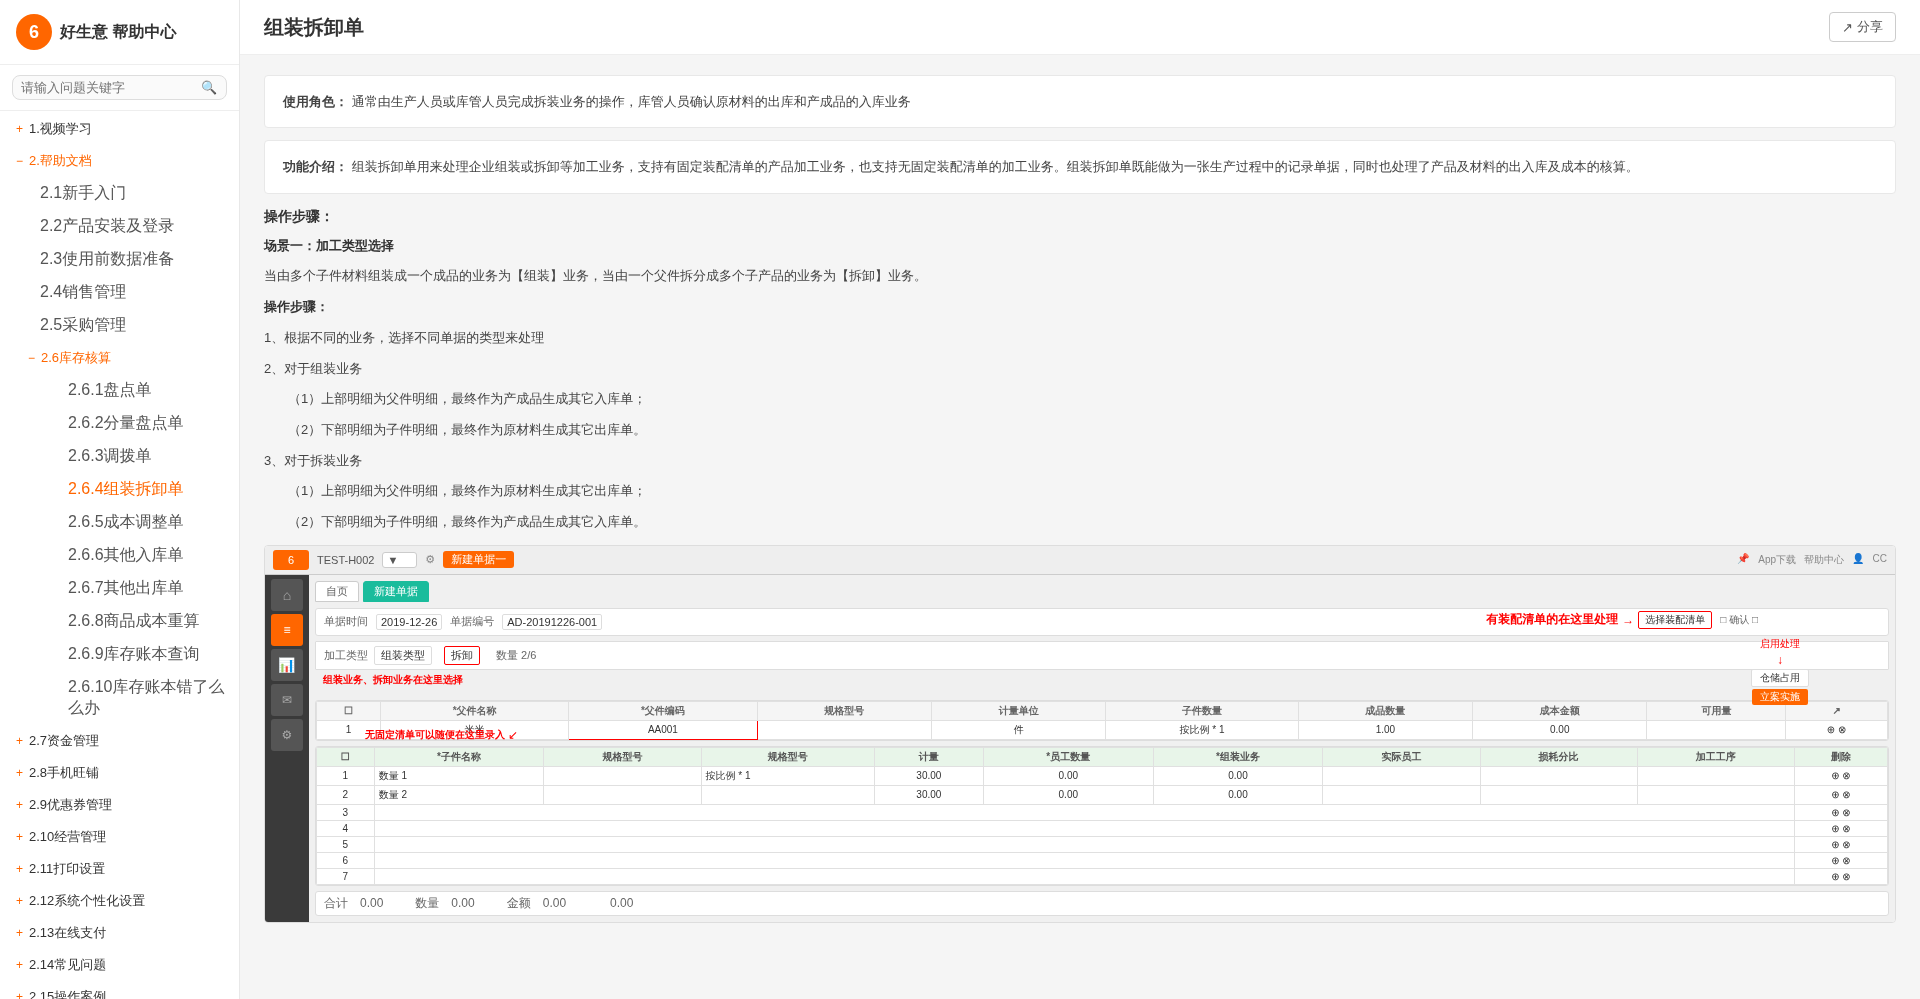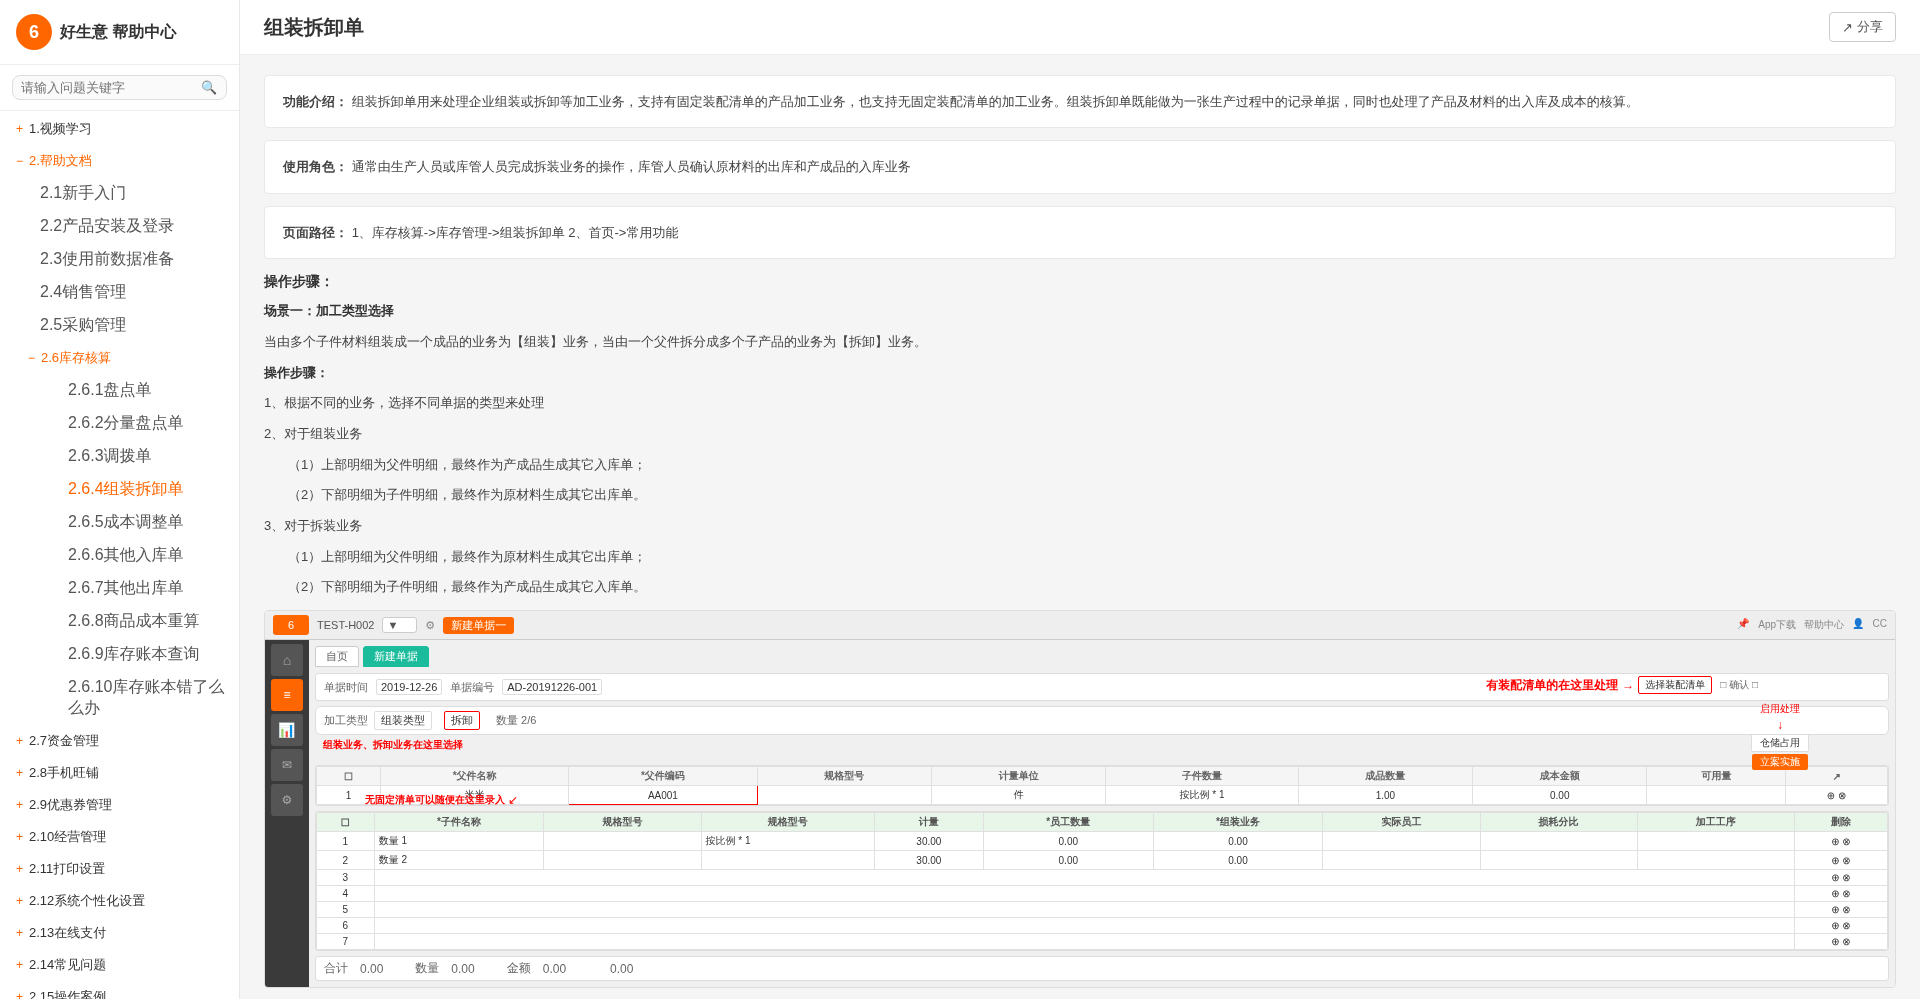--- a/index.html
+++ b/index.html
@@ -246,33 +246,29 @@
     <h1 id="page-title-text">组装拆卸单</h1>
     <button id="share-btn">
       <span style="margin-right:4px;">↗</span>
       <span>分享</span>
     </button>
   </div>
 
   <div id="content-area">
 
     <div class="info-block">
+      <span style="font-weight:bold;">使用角色：</span>
+      <span>通常由生产人员或库管人员完成拆装业务的操作，库管人员确认原材料的出库和产成品的入库业务</span>
+    </div>
+
+    <div class="info-block">
       <span style="font-weight:bold;">功能介绍：</span>
       <span>组装拆卸单用来处理企业组装或拆卸等加工业务，支持有固定装配清单的产品加工业务，也支持无固定装配清单的加工业务。组装拆卸单既能做为一张生产过程中的记录单据，同时也处理了产品及材料的出入库及成本的核算。</span>
     </div>
 
-    <div class="info-block">
-      <span style="font-weight:bold;">使用角色：</span>
-      <span>通常由生产人员或库管人员完成拆装业务的操作，库管人员确认原材料的出库和产成品的入库业务</span>
-    </div>
-
-    <div class="info-block">
-      <span style="font-weight:bold;">页面路径：</span>
-      <span>1、库存核算-&gt;库存管理-&gt;组装拆卸单  2、首页-&gt;常用功能</span>
-    </div>
 
     <div class="section-ops">
       <div class="section-title">操作步骤：</div>
 
       <div class="step-text">
         <strong><span>场景一：加工类型选择</span></strong>
       </div>
 
       <div class="step-text">
         <span>当由多个子件材料组装成一个成品的业务为【组装】业务，当由一个父件拆分成多个子产品的业务为【拆卸】业务。</span>
@@ -334,21 +330,21 @@
 
                 <div style="position:absolute; right:130px; top:2px; display:flex; align-items:center; gap:4px;">
                   <span style="color:red; font-size:12px; font-weight:bold;">有装配清单的在这里处理</span>
                   <span style="color:red; font-size:12px;">→</span>
                   <span style="border:1.5px solid red; border-radius:2px; padding:1px 6px; font-size:10px; background:#fff; color:#333;">选择装配清单</span>
                   <span style="font-size:10px; color:#666; margin-left:4px;">□ 确认 □</span>
                 </div>
               </div>
 
               <div style="position:relative; margin-bottom:5px;">
-                <div style="background:#fff; border:1px solid #ddd; border-radius:6px; padding:4px 8px; display:flex; align-items:center; gap:6px; font-size:11px;">
+                <div style="background:#fff; border:1px solid #ddd; border-radius:1px; padding:4px 8px; display:flex; align-items:center; gap:6px; font-size:11px;">
                   <span style="color:#666;">加工类型</span>
                   <span style="display:flex; gap:12px;justify-content:flex-end;">
                     <span style="border:1px solid #ddd; border-radius:2px; padding:1px 6px; background:#fff;">组装类型</span>
                     <span style="border:1.5px solid red; border-radius:2px; padding:1px 6px; background:#fff;">拆卸</span>
                   </span>
                   <span style="color:#666; margin-left:10px;">数量 2/6</span>
                 </div>
 
                 <div style="position:absolute; left:8px; top:32px; display:flex; align-items:center; gap:4px;">
                   <span style="color:red; font-size:10px; font-weight:bold;">组装业务、拆卸业务在这里选择</span>

